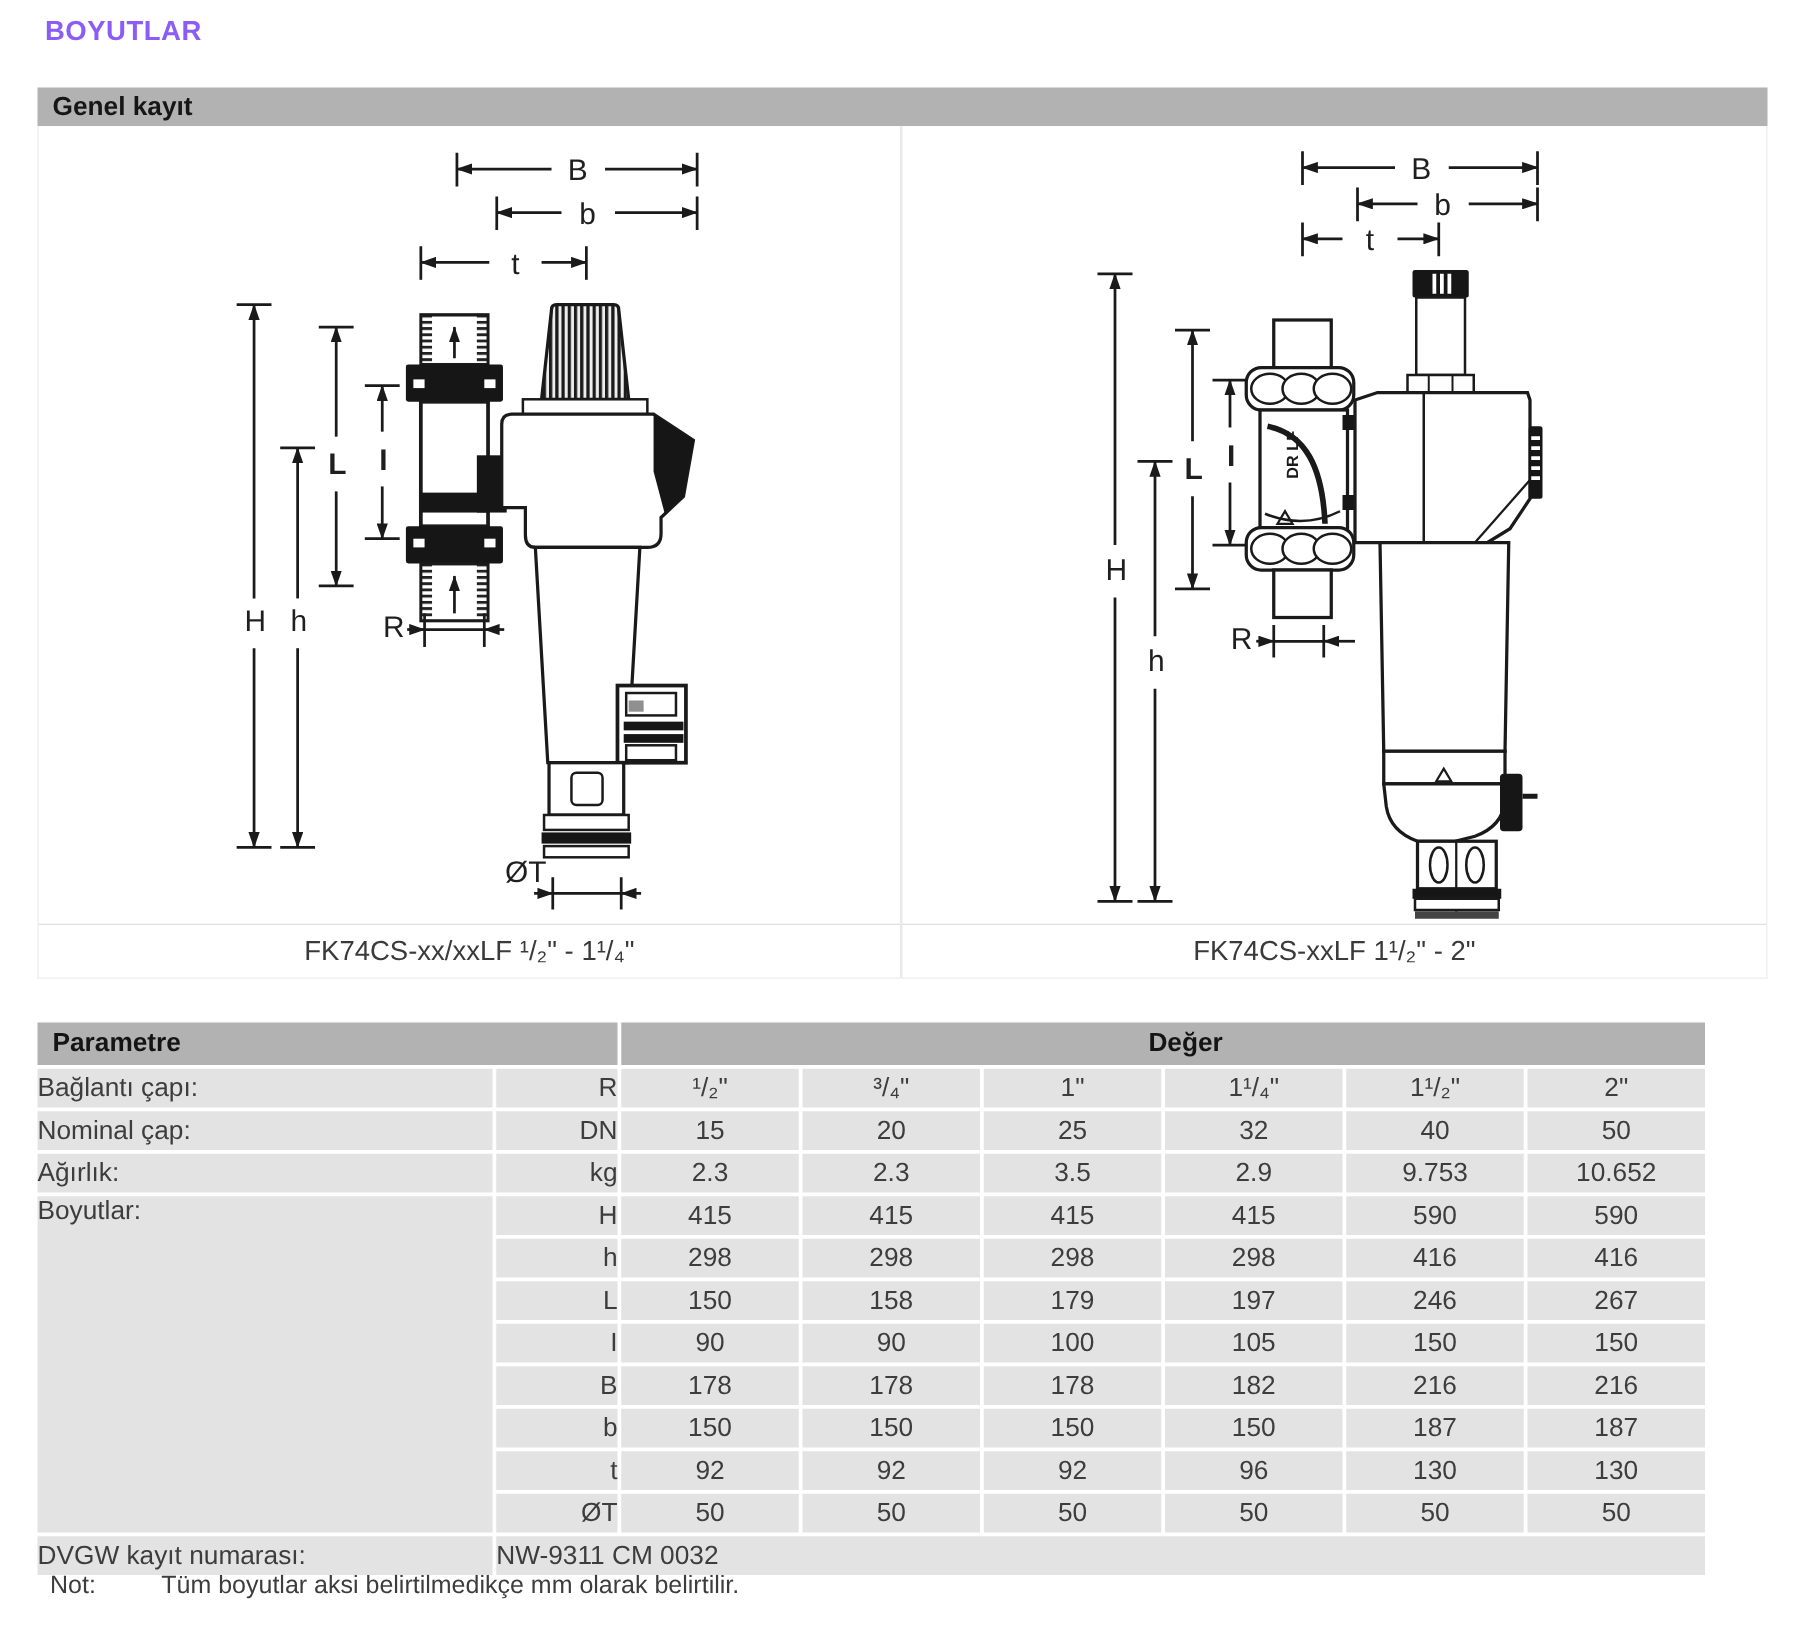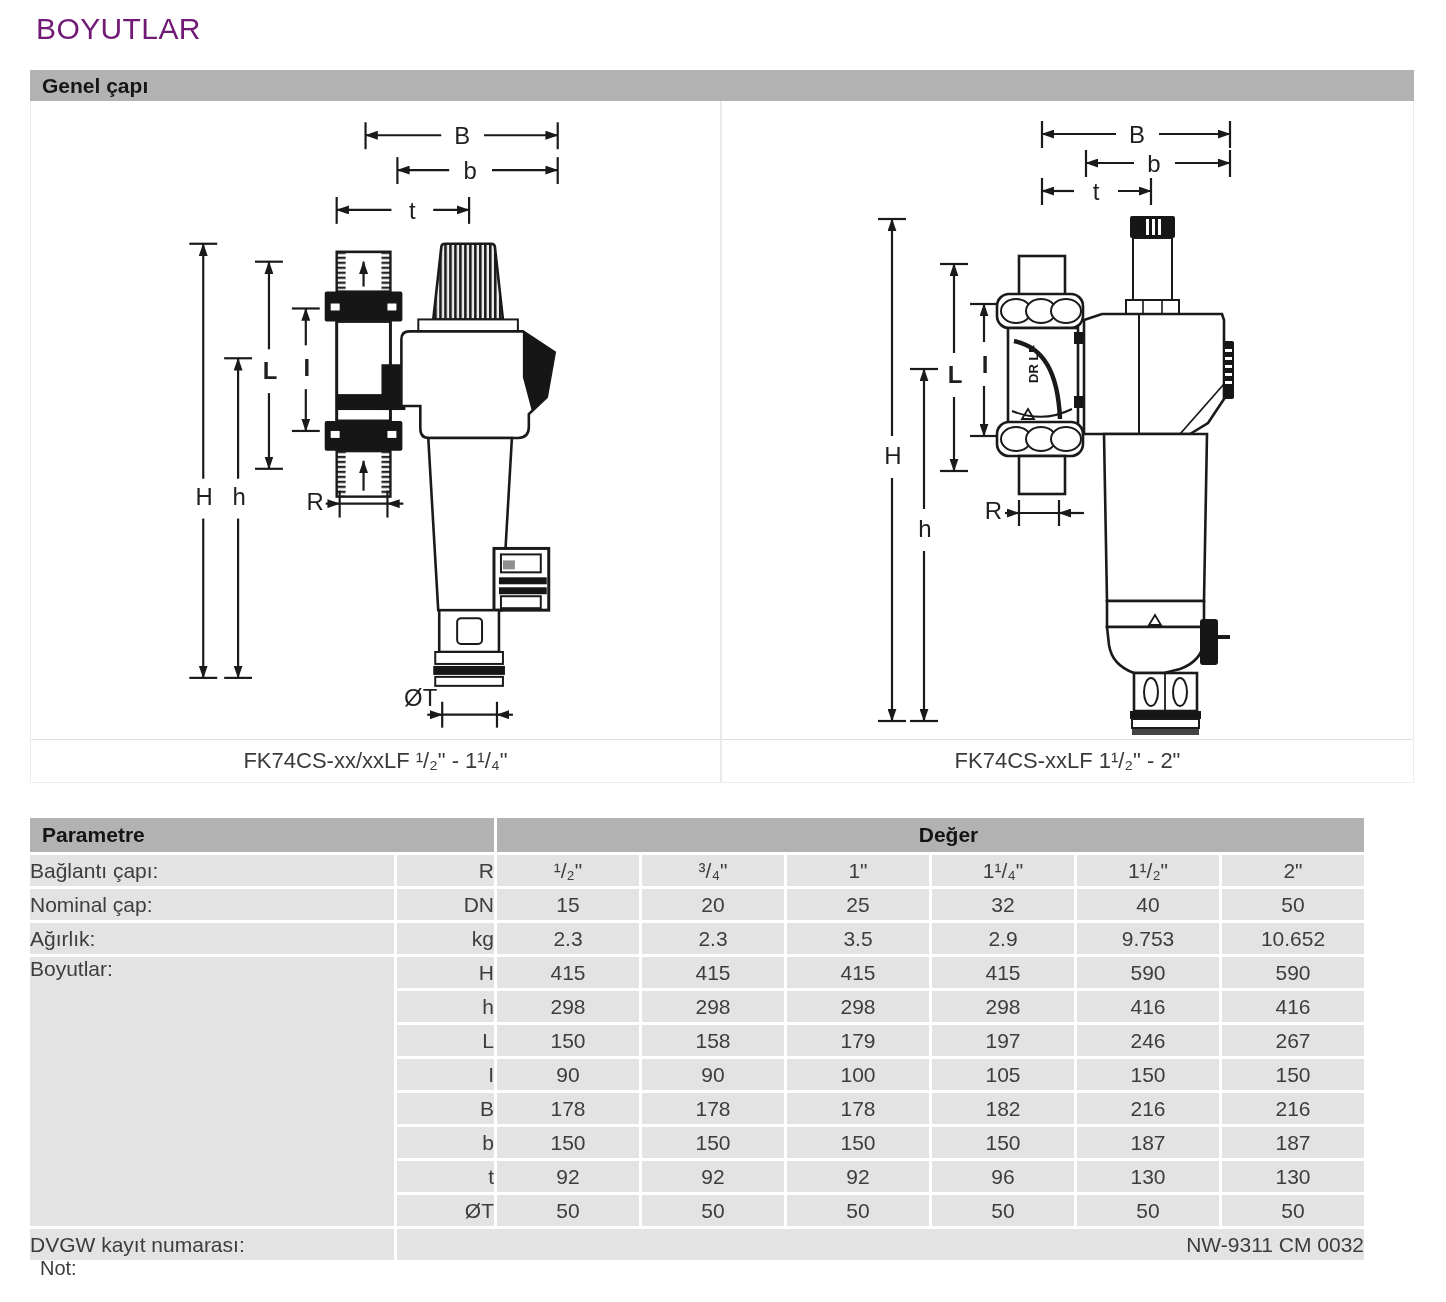--- a/index.html
+++ b/index.html
@@ -1,56 +1,56 @@
 <!DOCTYPE html>
 <html><head>
 <meta charset="utf-8">
 <style>
   html,body{margin:0;padding:0;background:#fff;}
   body{width:1446px;height:1302px;font-family:"Liberation Sans",sans-serif;-webkit-font-smoothing:antialiased;}
   .page{position:relative;width:1446px;height:1302px;background:#fff;overflow:hidden;}
-  .title{position:absolute;left:36px;top:12px;font-size:30px;font-weight:normal;color:#701a75;letter-spacing:.4px;}
+  .title{position:absolute;left:36px;top:12px;font-size:22px;font-weight:bold;color:#8b5cf6;letter-spacing:.4px;}
   .panel{position:absolute;left:30px;top:70px;width:1384px;}
   .panel-header{height:31px;background:#b2b2b2;font-size:21px;font-weight:bold;color:#161616;padding-left:12px;line-height:31px;}
   .panel-body{height:682px;background:#fff;border:1px solid #ededed;border-top:none;display:flex;box-sizing:border-box;}
   .half{width:50%;display:flex;flex-direction:column;box-sizing:border-box;}
   .half.left{border-right:2px solid #e9e9e9;}
   .half svg{display:block;width:100%;height:638px;}
   .caption{height:41px;border-top:1px solid #e0e0e0;text-align:center;font-size:22px;color:#3a3a3a;line-height:41px;}
   
   table.params{position:absolute;left:27px;top:815px;border-collapse:separate;border-spacing:3px;font-size:21px;color:#3d3d3d;table-layout:fixed;}
   table.params th{background:#b2b2b2;color:#141414;font-weight:bold;height:32px;font-size:21px;}
   th.h-param{text-align:left;padding:0 0 0 12px;}
   th.h-deger{text-align:center;padding-left:37px;}
   table.params td{background:#e3e3e3;height:31px;padding:0;}
   td.lbl{text-align:left;padding-left:12px;width:364px;}
   td.sym{text-align:right;padding-right:13px;width:97px;}
   td.val{text-align:center;width:142px;}
   td.lbl-merged{vertical-align:top;padding-top:3px;}
-  td.dvgw-val{text-align:right;}
+  td.dvgw-val{text-align:left;}
   
   .note{position:absolute;left:40px;top:1257px;font-size:20px;color:#3d3d3d;display:flex;}
   .note .nlbl{width:89px;}
   
   .dim{stroke:#1a1a1a;stroke-width:2.2;fill:none;}
   .dimtxt{font-size:24px;fill:#1f1f1f;}
   .dimtxt.bold{font-weight:bold;}
   .ol{fill:#fff;stroke:#1a1a1a;stroke-width:2.6;}
   .ol2{fill:#fff;stroke:#1a1a1a;stroke-width:2;}
   .blk{fill:#161616;stroke:none;}
 </style>
 </head>
 <body>
 
 <div class="page">
 
   <div class="title">BOYUTLAR</div>
 
   <div class="panel">
-    <div class="panel-header">Genel çapı</div>
+    <div class="panel-header">Genel kayıt</div>
     <div class="panel-body">
 
       <div class="half left">
         <svg viewBox="0 0 692 638">
           <defs>
             <marker id="arr" markerWidth="13" markerHeight="9" refX="12.3" refY="4.5" orient="auto-start-reverse" markerUnits="userSpaceOnUse">
               <path d="M0,0 L13,4.5 L0,9 Z" fill="#1a1a1a"></path>
             </marker>
             <pattern id="vhatch" width="5" height="6" patternUnits="userSpaceOnUse">
               <rect width="5" height="6" fill="#ededed"></rect>
@@ -405,15 +405,16 @@
     </tr>
     <tr>
       <td class="lbl">DVGW kayıt numarası:</td>
       <td class="dvgw-val" colspan="7">NW-9311 CM 0032</td>
     </tr>
   </tbody>
     </table>
 
   <div class="note">
     <span class="nlbl">Not:</span>
+    <span>Tüm boyutlar aksi belirtilmedikçe mm olarak belirtilir.</span>
   </div>
 
 </div>
 
 </body></html>

